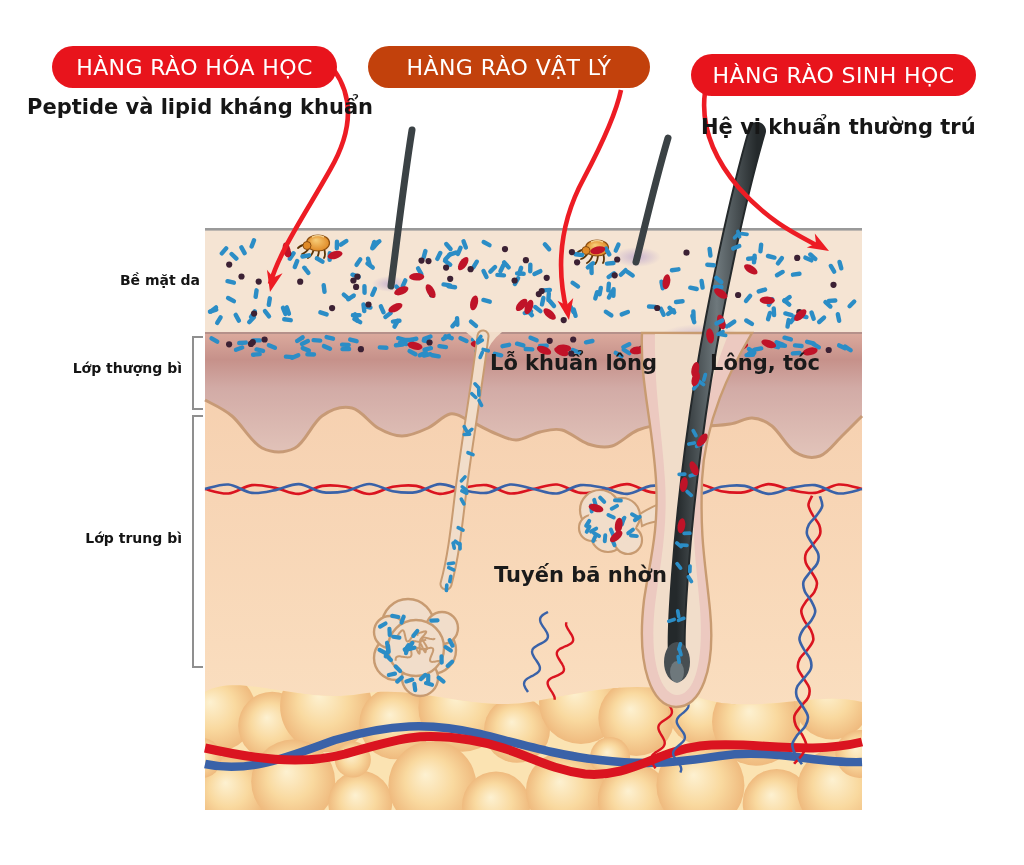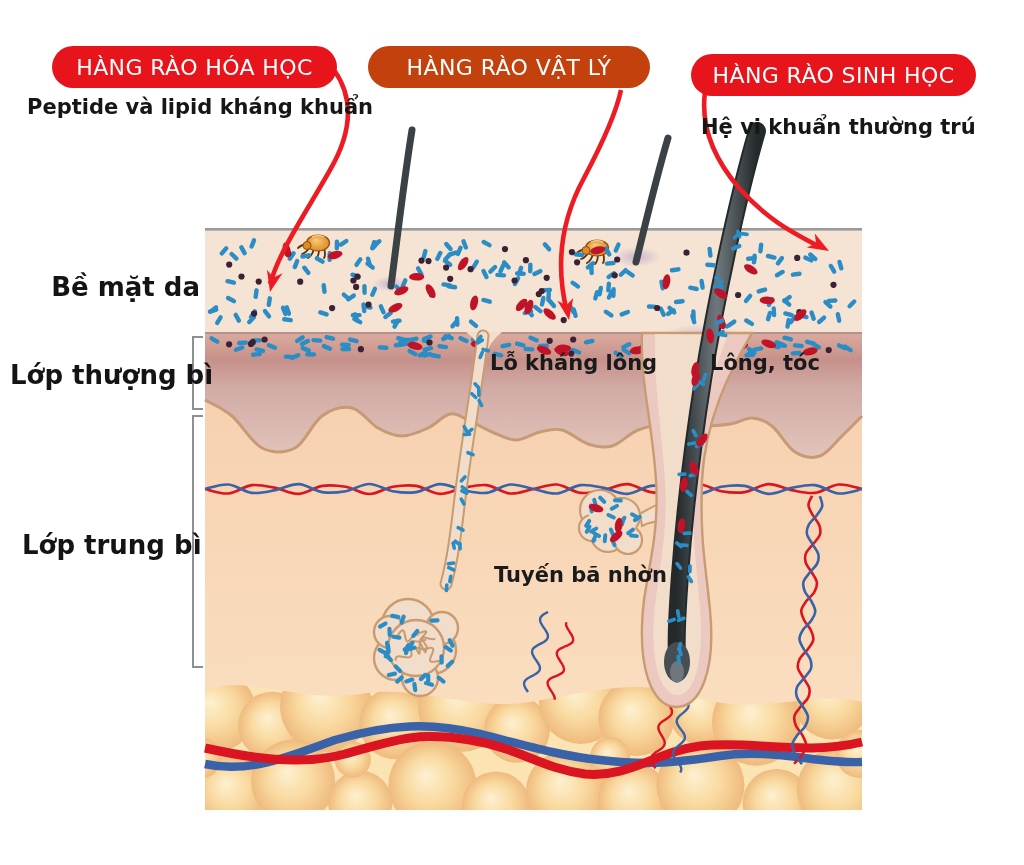--- a/index.html
+++ b/index.html
@@ -3,21 +3,21 @@
 <meta charset="utf-8">
 <style>
   html,body{margin:0;padding:0;background:#fff;}
   .stage{position:relative;width:1024px;height:865px;background:#ffffff;overflow:hidden;
          font-family:"DejaVu Sans","Liberation Sans",sans-serif;}
   svg{position:absolute;left:0;top:0;}
   .pill{position:absolute;height:42px;border-radius:22px;display:flex;align-items:center;
         justify-content:center;color:#fff;font-weight:normal;font-size:22px;letter-spacing:.4px;
         white-space:nowrap;}
   .sub{position:absolute;text-align:center;font-size:21px;font-weight:600;color:#161616;white-space:nowrap;}
-  .side{position:absolute;font-size:26px;font-weight:600;color:#141414;text-align:right;white-space:nowrap;}
+  .side{position:absolute;font-size:14px;font-weight:600;color:#141414;text-align:right;white-space:nowrap;}
   .plabel{position:absolute;font-size:21px;font-weight:600;color:#1a1a1a;white-space:nowrap;}
 </style>
 </head>
 <body>
 
 <div class="stage">
 
   <svg id="art" width="1024" height="865" viewBox="0 0 1024 865">
       <defs>
         <linearGradient id="dermisGrad" x1="0" y1="0" x2="0" y2="1">
@@ -608,16 +608,16 @@
   <div class="pill" style="left: 368px; top: 46px; width: 282px; background: #c2410c;">HÀNG RÀO VẬT LÝ</div>
   <div class="pill" style="left: 691px; top: 46px; width: 285px; background: rgb(232, 20, 28); margin-top: 8px;">HÀNG RÀO SINH HỌC</div>
 
   <div class="sub" style="left:27px;top:95px;width:310px;">Peptide và lipid kháng khuẩn</div>
   <div class="sub" style="left:701px;top:95px;width:270px;margin-top:20px;">Hệ vi khuẩn thường trú</div>
 
   <div class="side" style="left:30px;top:272px;width:170px;font-weight:600;">Bề mặt da</div>
   <div class="side" style="left:22px;top:530px;width:160px;">Lớp trung bì</div>
   <div class="side" style="left:10px;top:360px;width:172px;">Lớp thượng bì</div>
 
-  <div class="plabel" style="left:490px;top:351px;">Lỗ kháng lông</div>
+  <div class="plabel" style="left:490px;top:351px;">Lỗ khuẩn lông</div>
   <div class="plabel" style="left:710px;top:351px;">Lông, tóc</div>
   <div class="plabel" style="left:494px;top:563px;">Tuyến bã nhờn</div>
 </div>
 
 </body></html>

